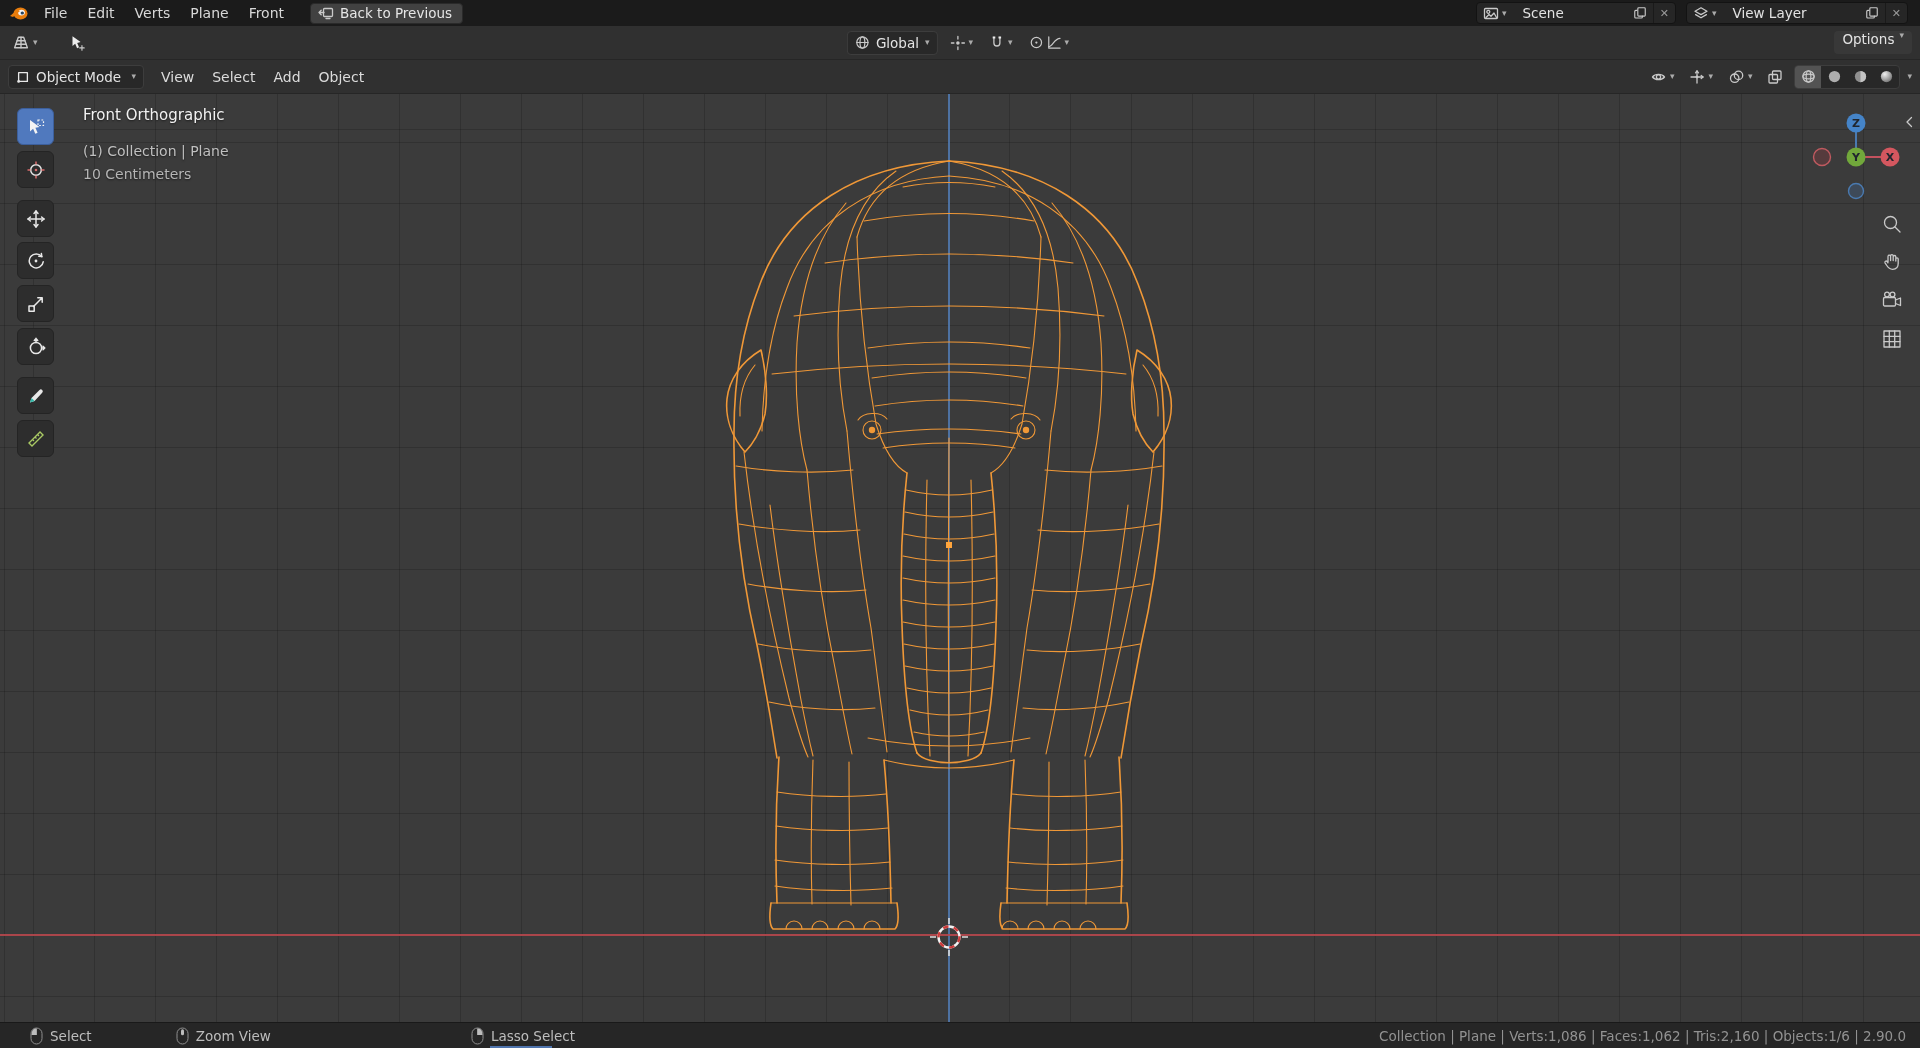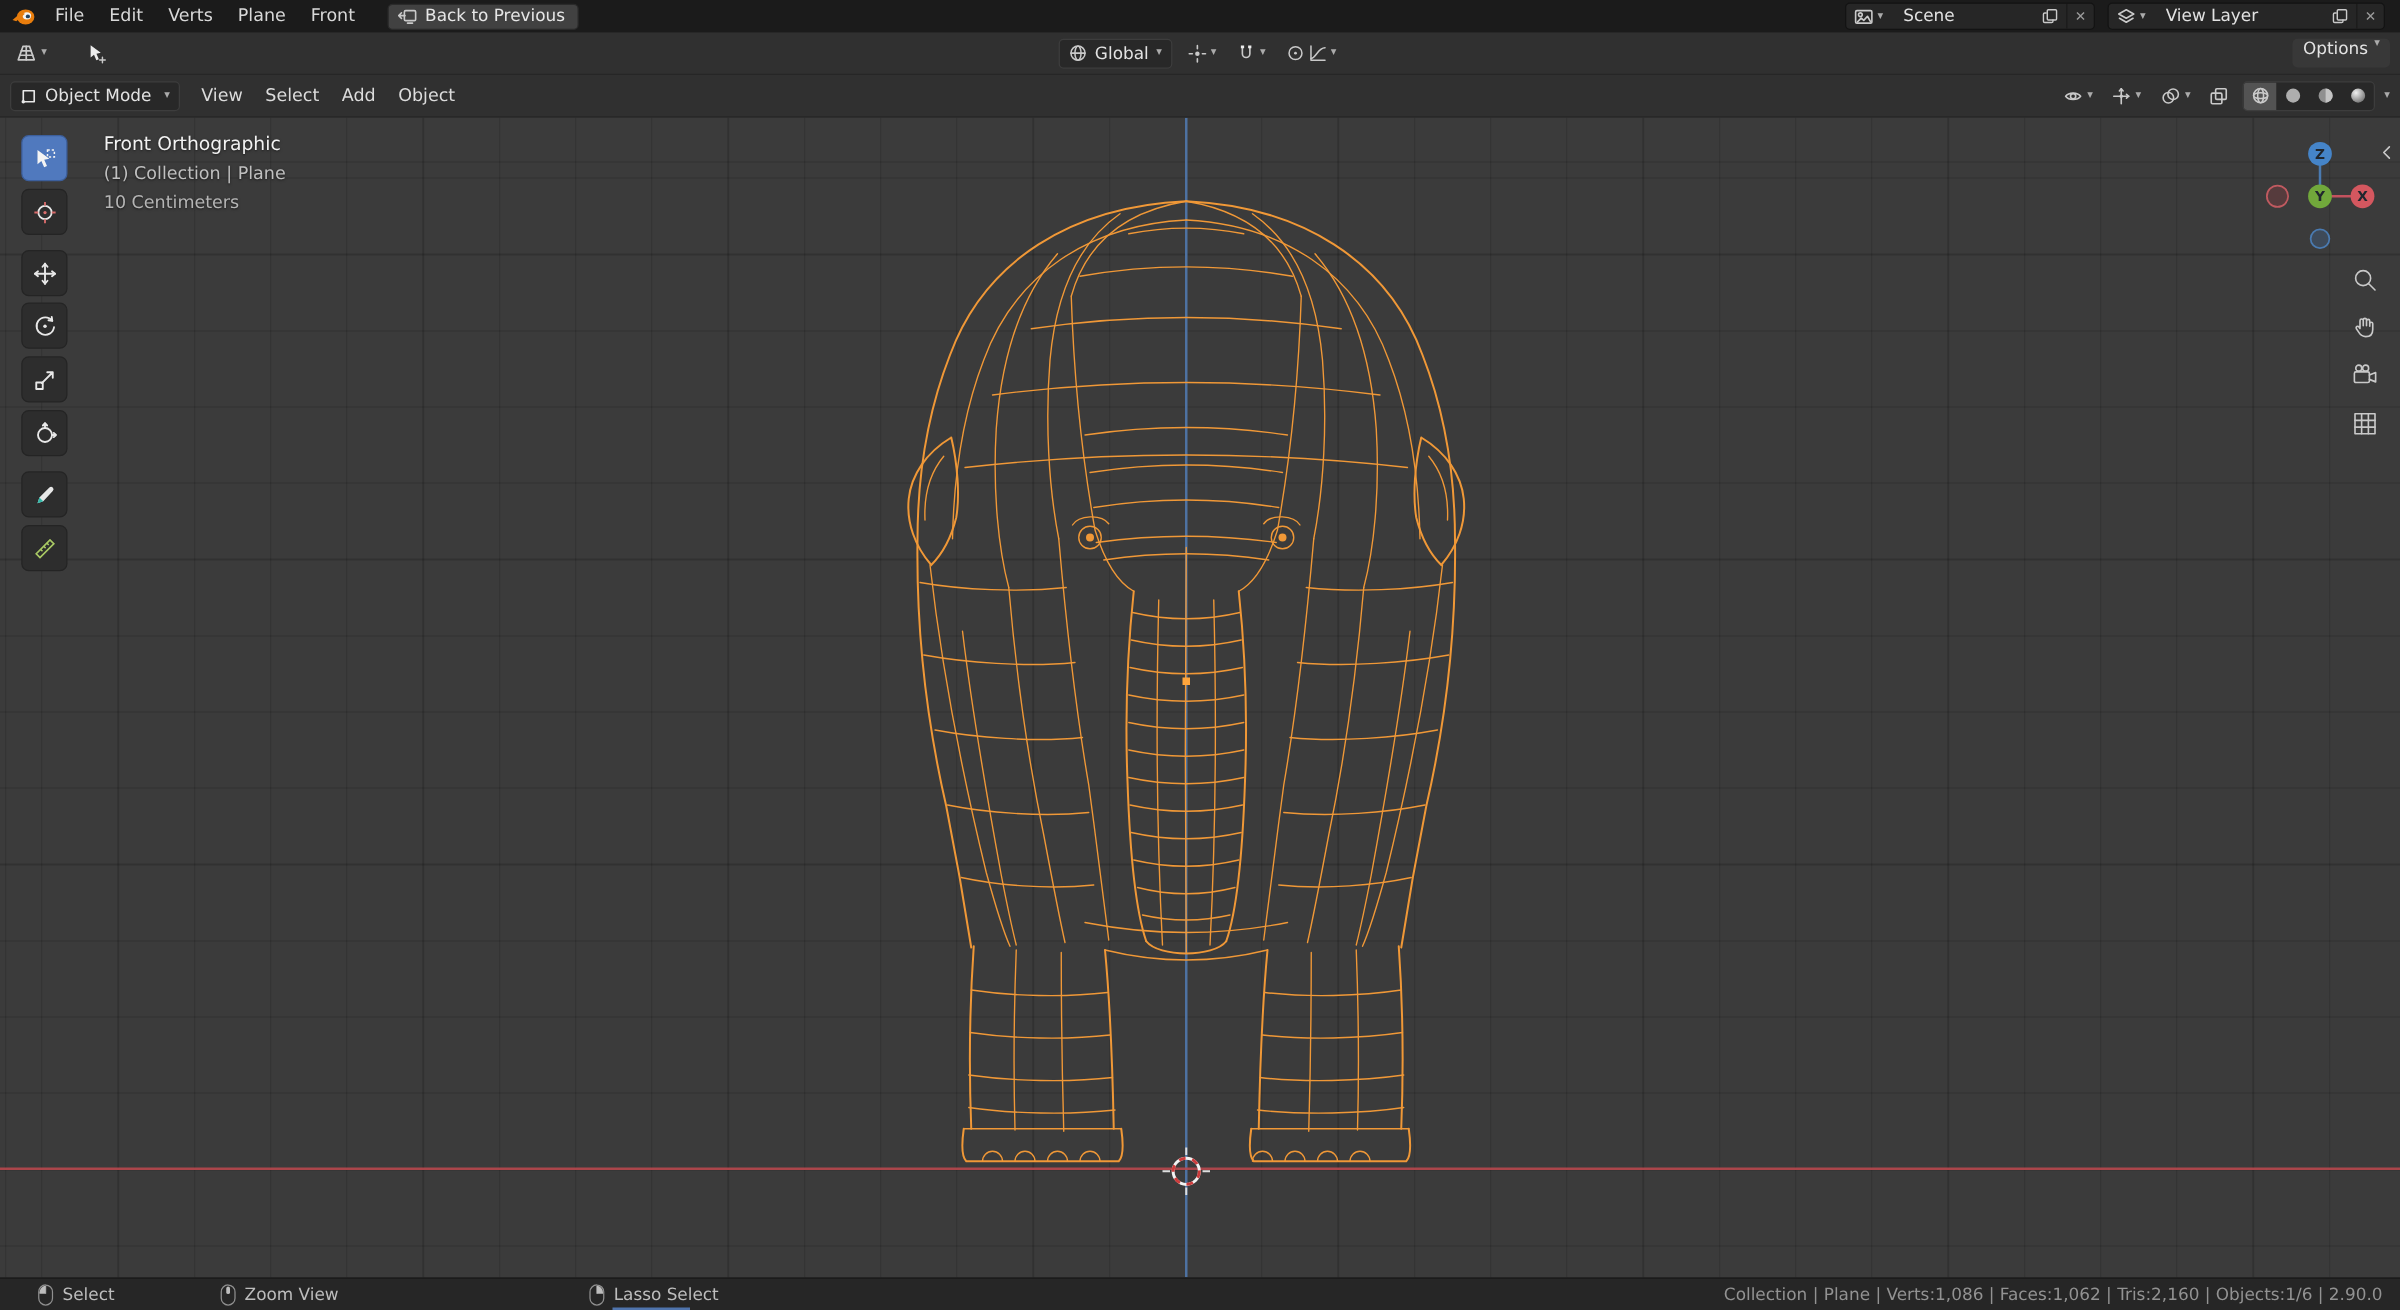--- a/index.html
+++ b/index.html
@@ -48,21 +48,21 @@
         repeating-linear-gradient(to right, rgba(0,0,0,0.17) 0 1px, transparent 1px 61px),
         repeating-linear-gradient(to bottom, rgba(0,0,0,0.17) 0 1px, transparent 1px 61px);
       background-position:33px 48px, 33px 48px; overflow:hidden; }
   .axis-z { position:absolute; left:948px; top:0; bottom:0; width:2px; background:var(--axis-z,#527cb5); opacity:.85; }
   .axis-x { position:absolute; top:840px; left:0; right:0; height:2px; background:var(--axis-x,#b8484e); opacity:.9; }
   .wiresvg { position:absolute; left:0; top:0; width:1920px; height:928px; }
   .wire { stroke:var(--wireframe,#f09837); fill:none; stroke-width:1.1; stroke-linecap:round; }
   .wire-bold { stroke:var(--wireframe,#f09837); fill:none; stroke-width:1.6; stroke-linecap:round; }
 
   .vp-overlay-text { position:absolute; left:83px; top:12px; text-shadow:0 1px 2px rgba(0,0,0,.55); }
-  .vp-line1 { font-size:15px; color:#f2f2f2; margin-bottom:7px; }
+  .vp-line1 { font-size:15px; color:#f2f2f2; margin-bottom:19px; }
   .vp-line2 { font-size:14px; color:#c0c0c0; margin-bottom:7px; }
   .vp-line3 { font-size:14px; color:#b5b5b5; }
 
   .toolbar { position:absolute; left:17px; top:0; width:37px; }
   .tool-btn { position:absolute; left:0; width:37px; height:37px; background:#2d2d2d; border:1px solid #242424;
               border-radius:6px; display:flex; align-items:center; justify-content:center; }
   .tool-btn.active { background:#5079be; border-color:#3c5f9c; }
 
   .gizmo { position:absolute; left:1810px; top:17px; }
   .gz-letter { font-size:11px; font-weight:bold; fill:#20262e; }

